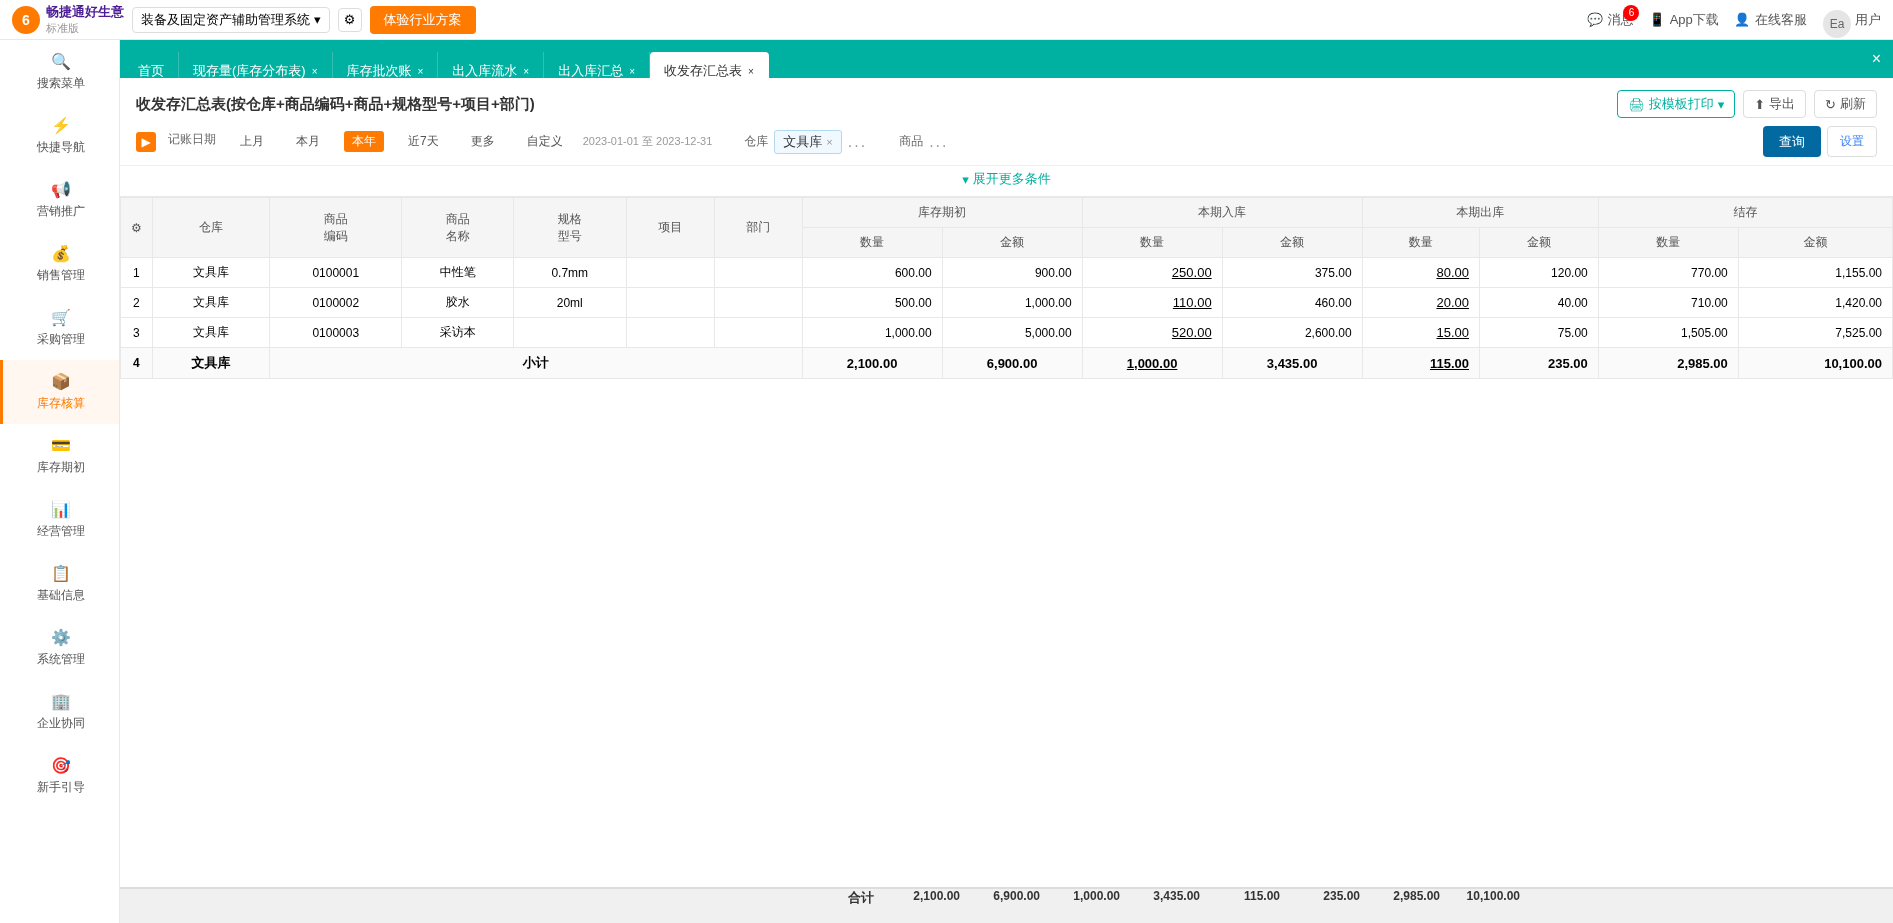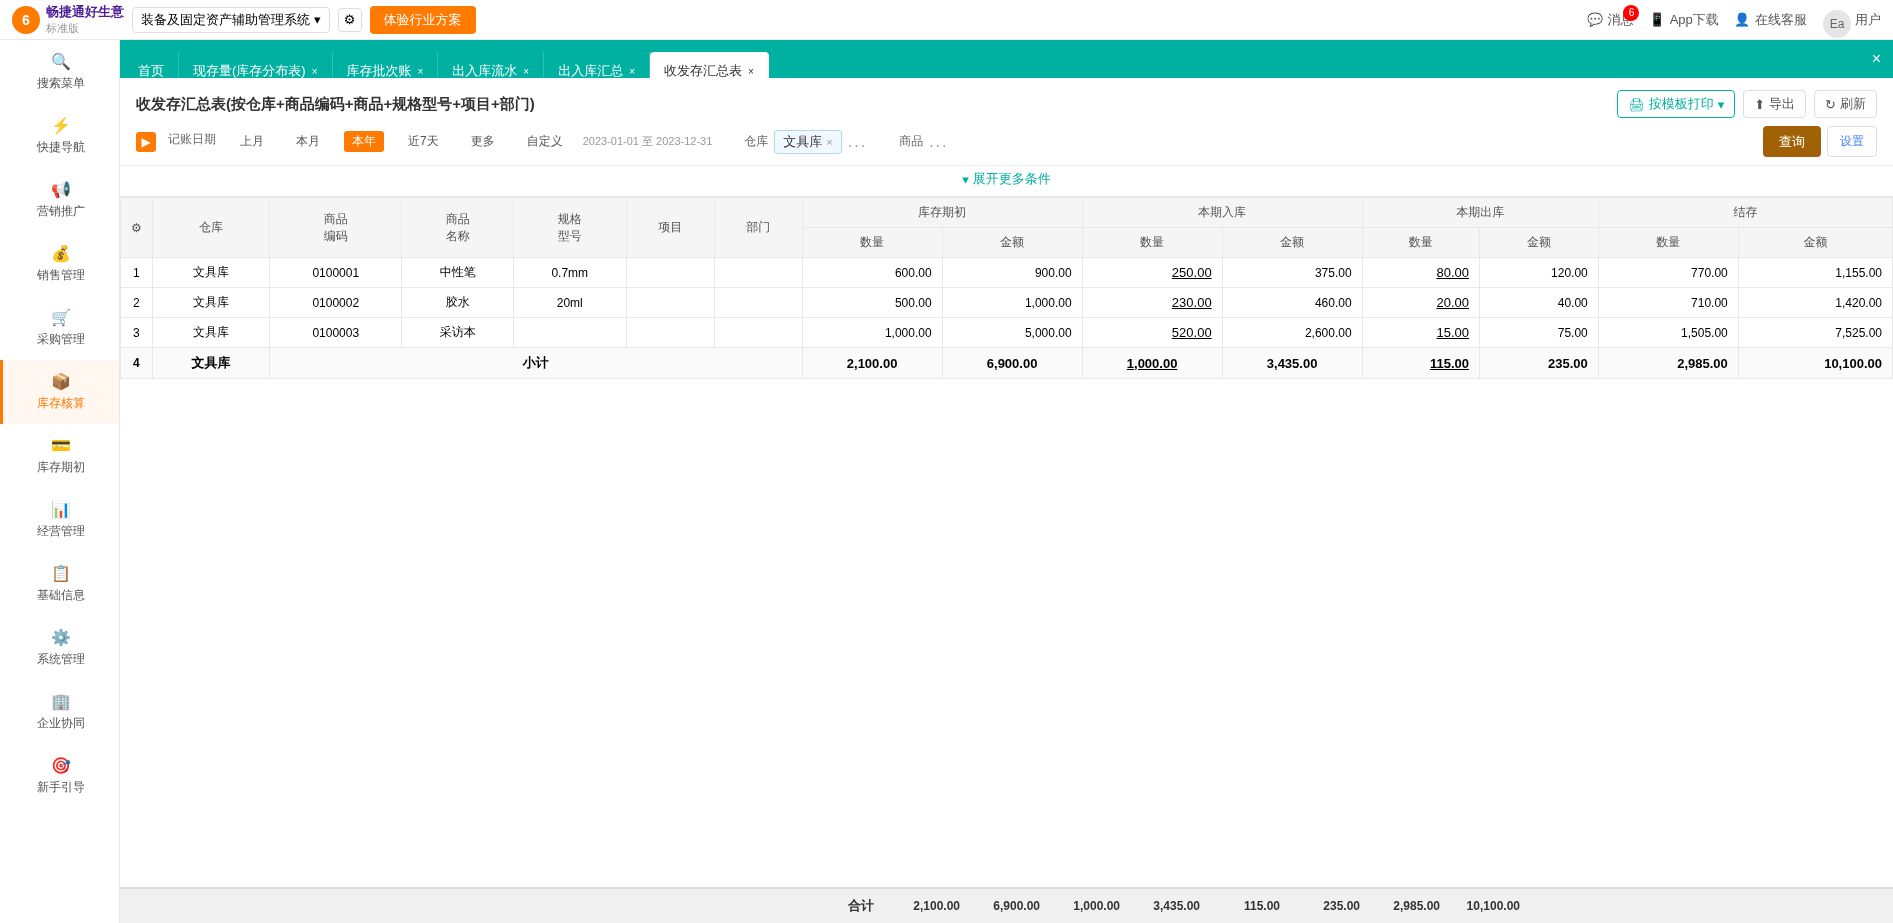--- a/index.html
+++ b/index.html
@@ -64,37 +64,37 @@
     .filter-group { display: flex; gap: 16px; flex-wrap: wrap; }
     .filter-label { color: #666; font-size: 12px; }
     .date-btn { padding: 2px 8px; border: none; background: none; cursor: pointer; color: #555; font-size: 12px; }
     .date-btn.active { background: #ff7a00; color: #fff; border-radius: 3px; }
     .date-range { color: #999; font-size: 11px; }
     .warehouse-tag { display: flex; align-items: center; gap: 4px; background: #f0f9ff; border: 1px solid #b3d9f0; border-radius: 3px; padding: 2px 8px; font-size: 12px; color: #333; }
     .warehouse-tag .remove { cursor: pointer; color: #999; font-size: 11px; }
     .more-btn { color: #999; cursor: pointer; font-size: 16px; letter-spacing: 2px; }
     .goods-label { color: #666; font-size: 12px; }
     .expand-btn { display: flex; align-items: center; gap: 4px; color: #00b0a0; cursor: pointer; font-size: 12px; border: none; background: none; margin: 0 auto; }
-    .query-btn { background: #a16207; color: #fff; border: none; border-radius: 4px; padding: 6px 16px; cursor: pointer; font-size: 13px; }
+    .query-btn { background: #0369a1; color: #fff; border: none; border-radius: 4px; padding: 6px 16px; cursor: pointer; font-size: 13px; }
     .setting-btn { color: #3b82f6; border: 1px solid #ddd; border-radius: 4px; padding: 6px 12px; cursor: pointer; background: #fff; font-size: 12px; }
 
     
     .filter-row2 { padding: 4px 16px 8px 16px; display: flex; align-items: center; justify-content: center; border-bottom: 1px solid #e8e8e8; flex-shrink: 0; }
 
     
     .table-container { flex: 1; overflow: auto; position: relative; }
     table { width: 100%; border-collapse: collapse; }
     table th, table td { border: 1px solid #e8e8e8; padding: 6px 10px; text-align: right; font-size: 12px; white-space: nowrap; }
     table th { background: #f5f5f5; color: #555; font-weight: normal; text-align: center; position: sticky; top: 0; z-index: 2; }
     table td:nth-child(1), table td:nth-child(2), table td:nth-child(3), table td:nth-child(4), table td:nth-child(5), table td:nth-child(6), table td:nth-child(7) { text-align: center; }
     .row-subtotal td { font-weight: bold; background: #fafafa; }
     .settings-icon-cell { background: #f5f5f5; width: 30px; text-align: center; }
 
     
-    .footer-total { background: #f0f0f0; display: flex; align-items: center; border-top: 2px solid #ddd; flex-shrink: 0; height: 36px; }
+    .footer-total { background: #f0f0f0; display: flex; align-items: flex-start; border-top: 2px solid #ddd; flex-shrink: 0; height: 36px; }
     .footer-total .total-label { padding: 0 16px; font-weight: bold; color: #333; width: 770px; text-align: right; font-size: 13px; flex-shrink: 0; }
     .footer-total .total-values { display: flex; }
     .footer-total .total-cell { padding: 0 10px; font-weight: bold; color: #333; font-size: 12px; min-width: 80px; text-align: right; }
 
     
     .th-group { text-align: center; }
     thead tr:first-child th { border-bottom: 1px solid #e8e8e8; }
   </style>
 </head>
 <body>
@@ -326,21 +326,21 @@
               <tr>
       <td>2</td>
       <td>文具库</td>
       <td>0100002</td>
       <td>胶水</td>
       <td>20ml</td>
       <td></td>
       <td></td>
       <td>500.00</td>
       <td>1,000.00</td>
-      <td><span style="text-decoration:underline;cursor:pointer">230.00</span></td>
+      <td><span style="text-decoration:underline;cursor:pointer">110.00</span></td>
       <td>460.00</td>
       <td><span style="text-decoration:underline;cursor:pointer">20.00</span></td>
       <td>40.00</td>
       <td>710.00</td>
       <td>1,420.00</td>
     </tr>
               <tr>
       <td>3</td>
       <td>文具库</td>
       <td>0100003</td>

